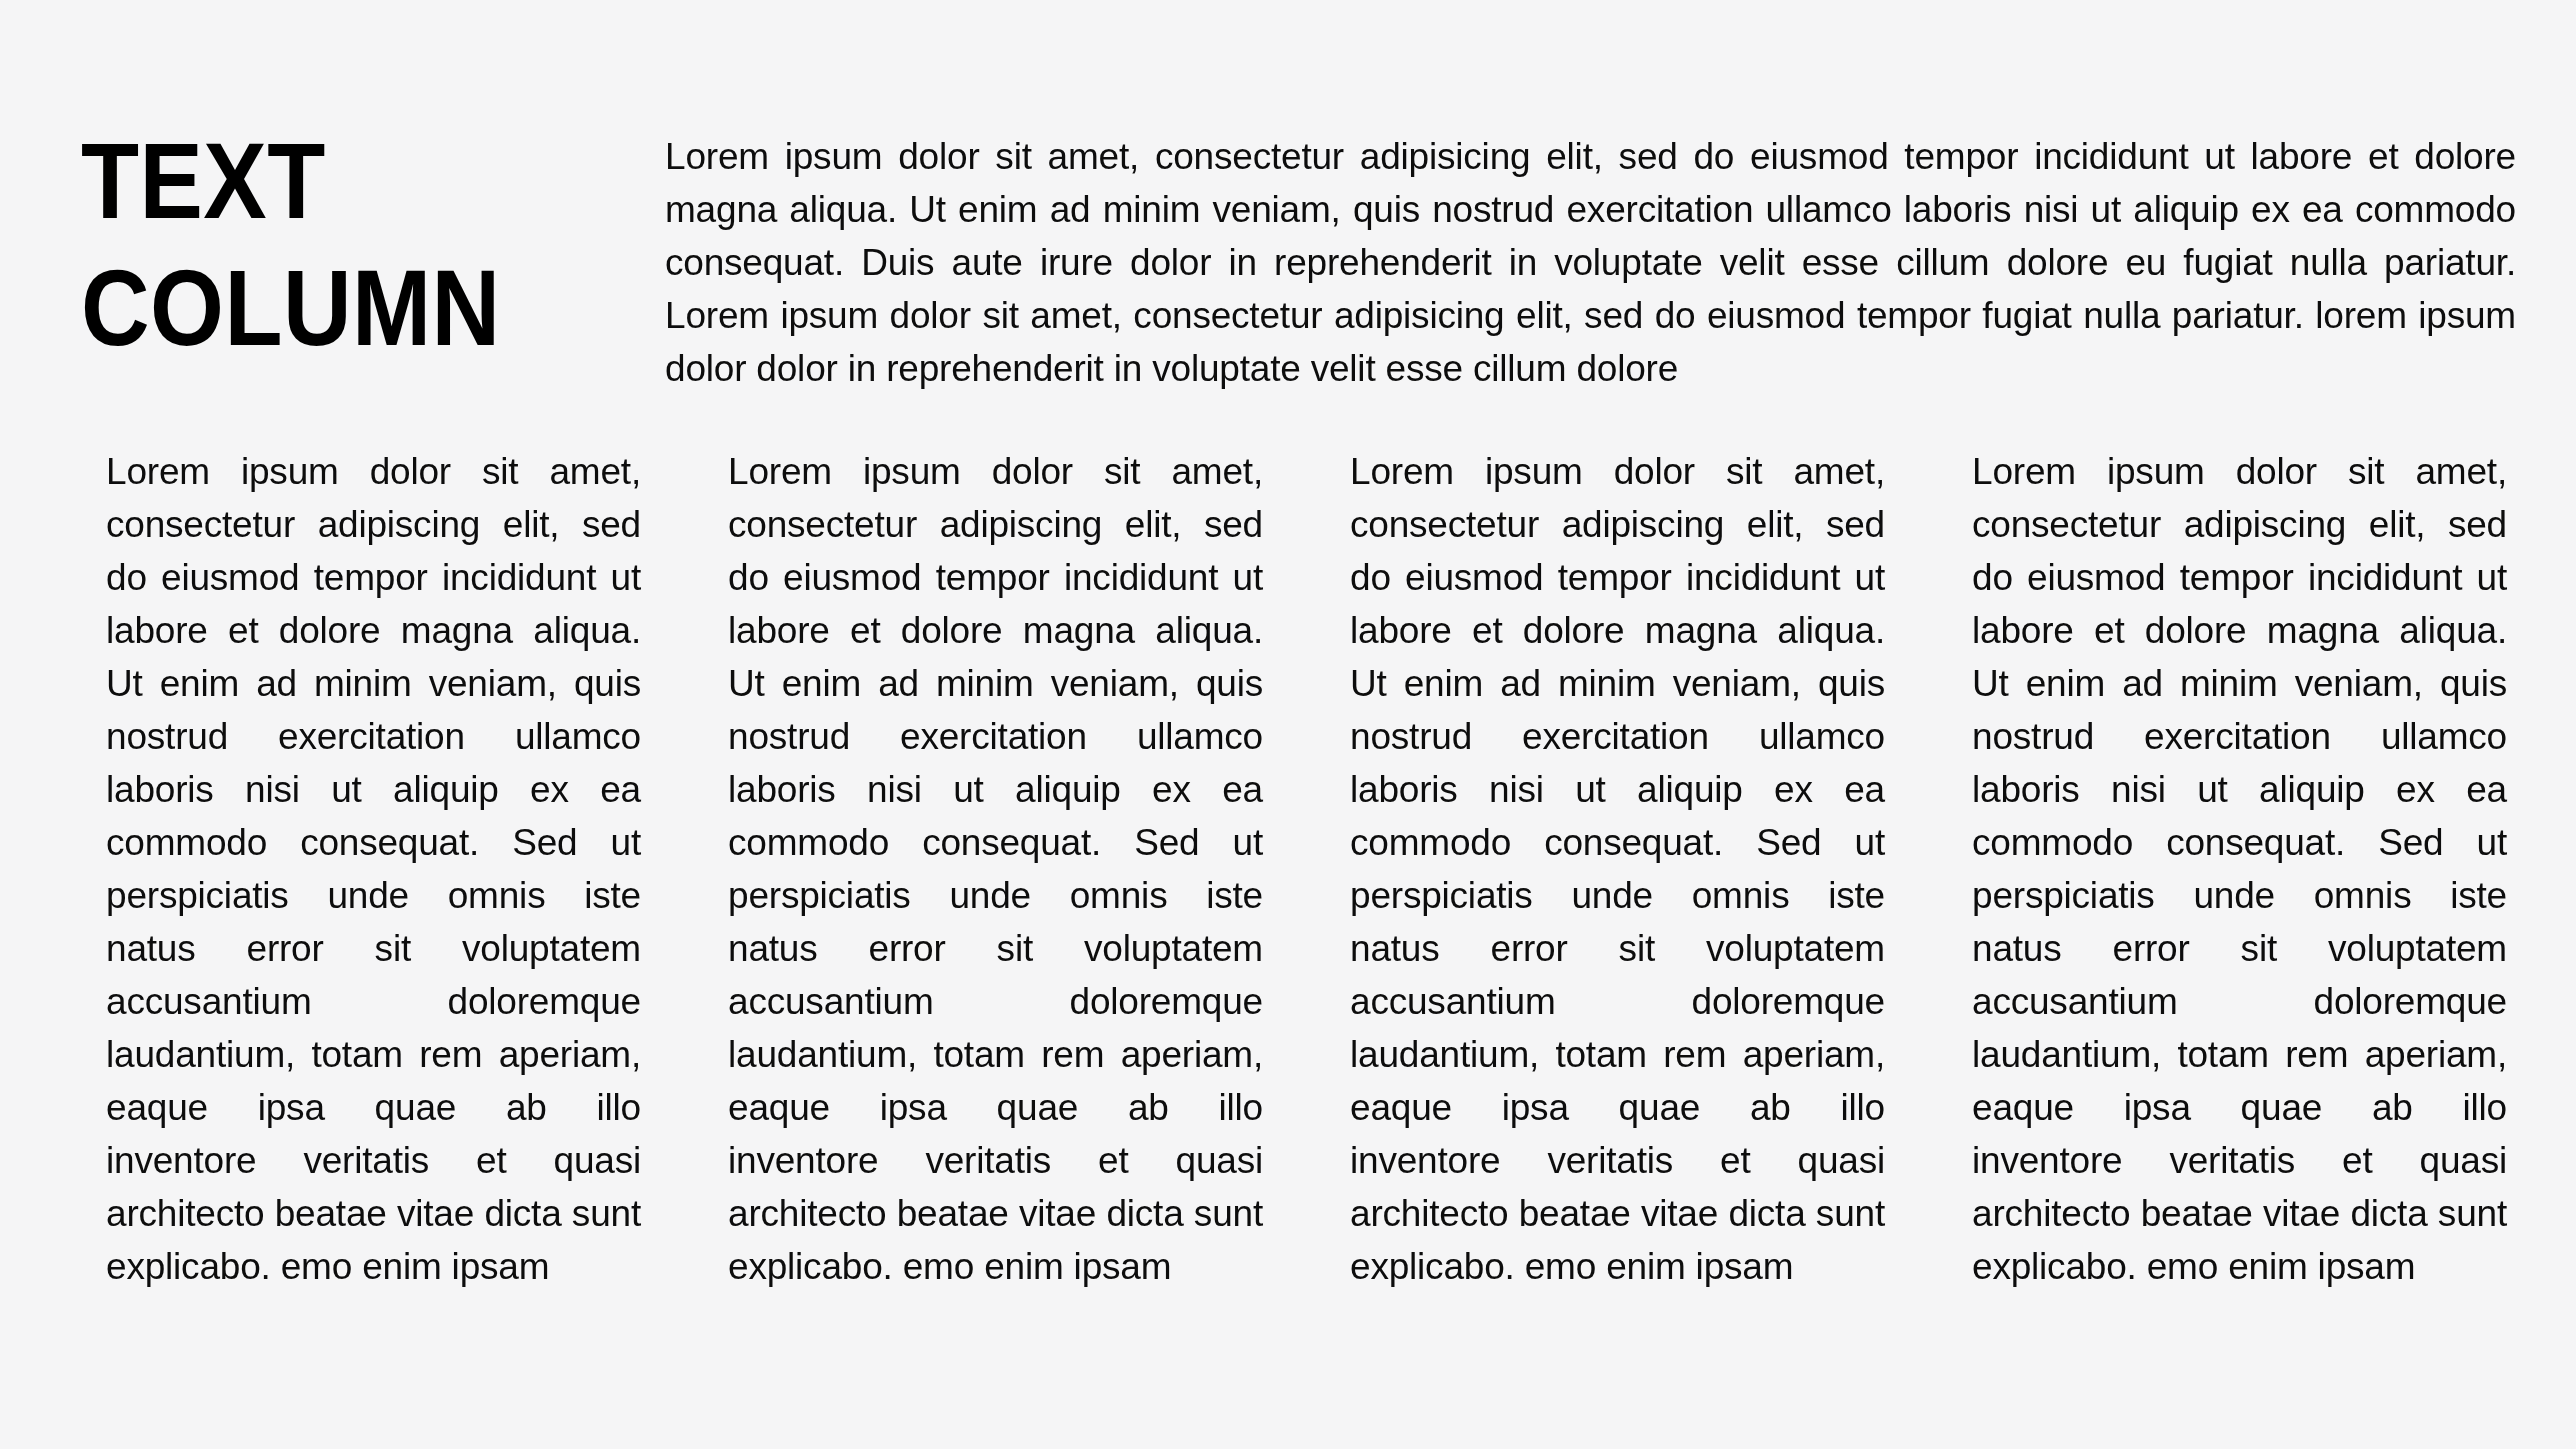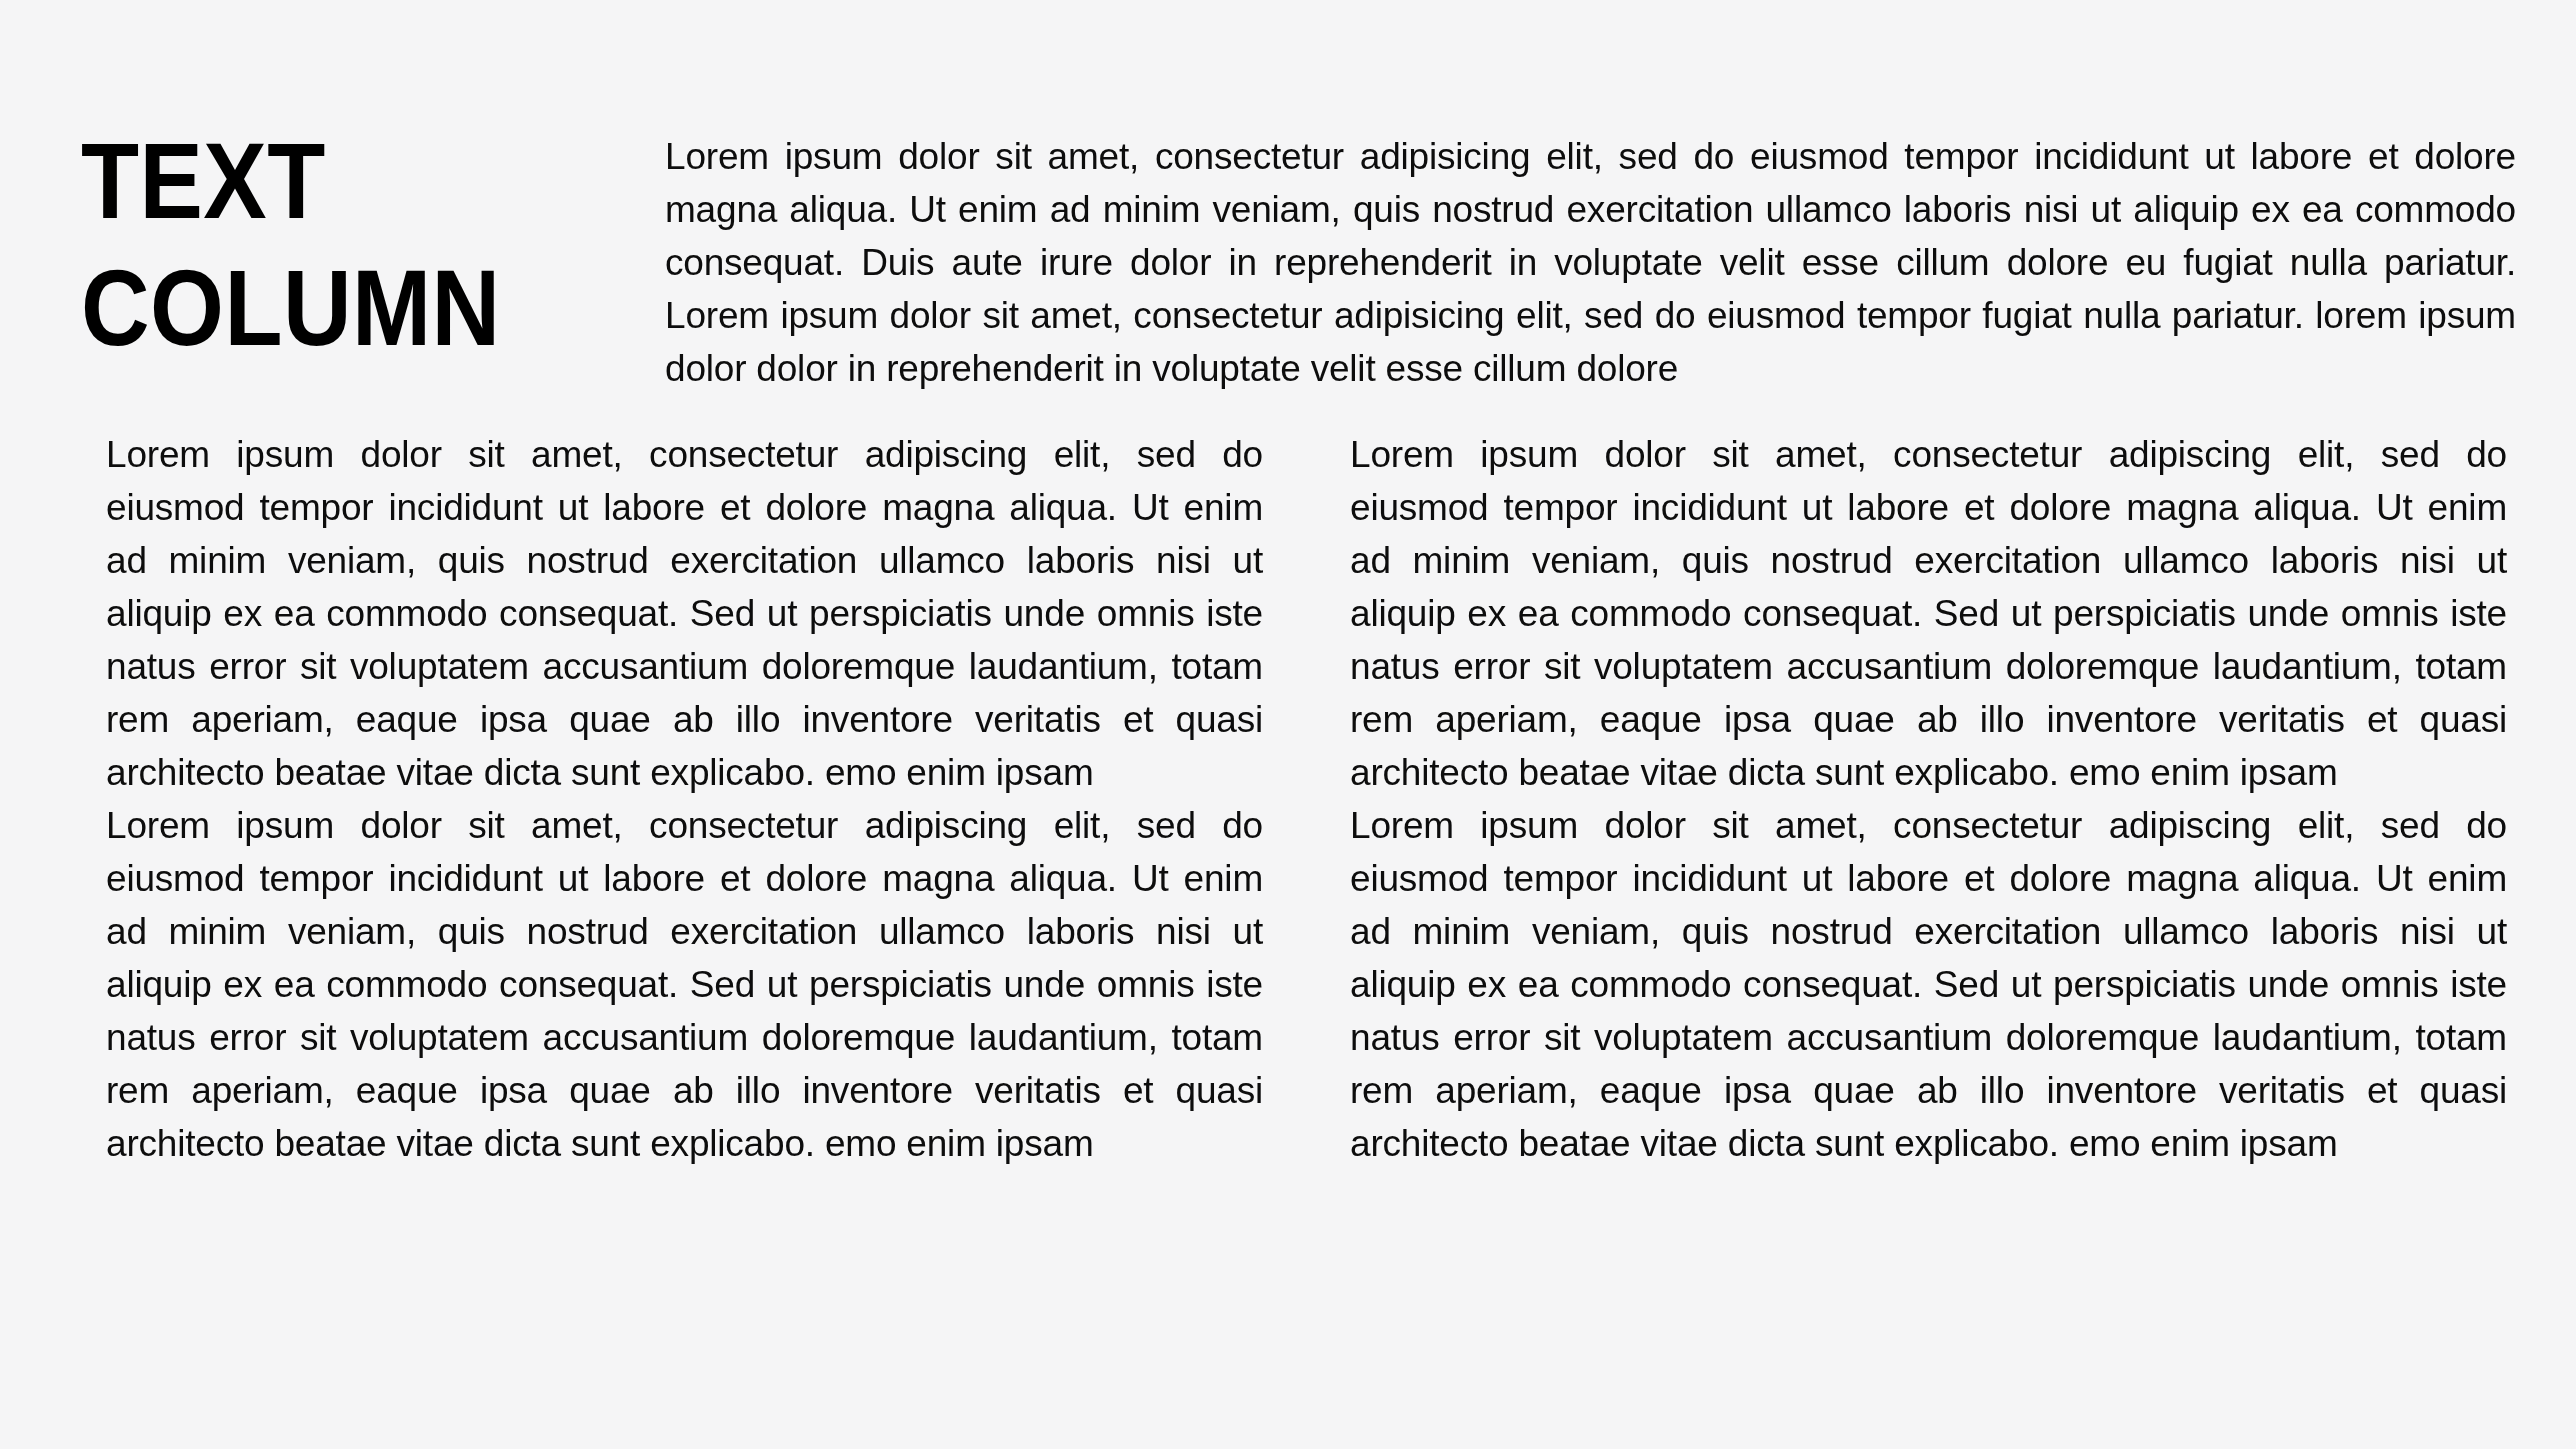--- a/index.html
+++ b/index.html
@@ -44,24 +44,24 @@
     margin: 16px;
     font-size: 37px;
     line-height: 53px;
     letter-spacing: -0.2px;
     text-align: justify;
     color: #0d0d0d;
   }
   .text-columns {
     position: absolute;
     left: 106px;
-    top: 428px;
+    top: 445px;
     width: 2401px;
     display: grid;
-    grid-template-columns: repeat(2, 1fr);
+    grid-template-columns: repeat(4, 1fr);
     column-gap: 87px;
   }
   .text-column {
     margin: 0;
     font-size: 37px;
     line-height: 53px;
     letter-spacing: -0.2px;
     text-align: justify;
     color: #0d0d0d;
   }

